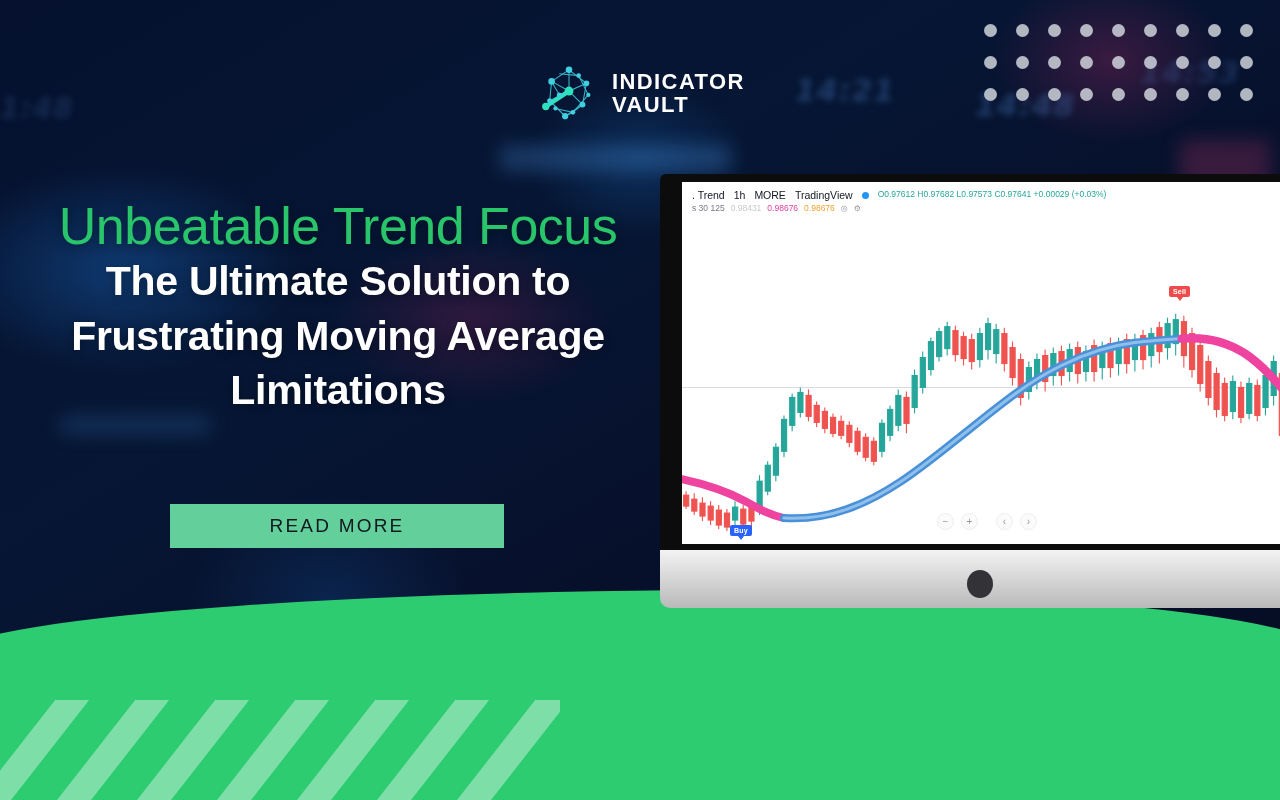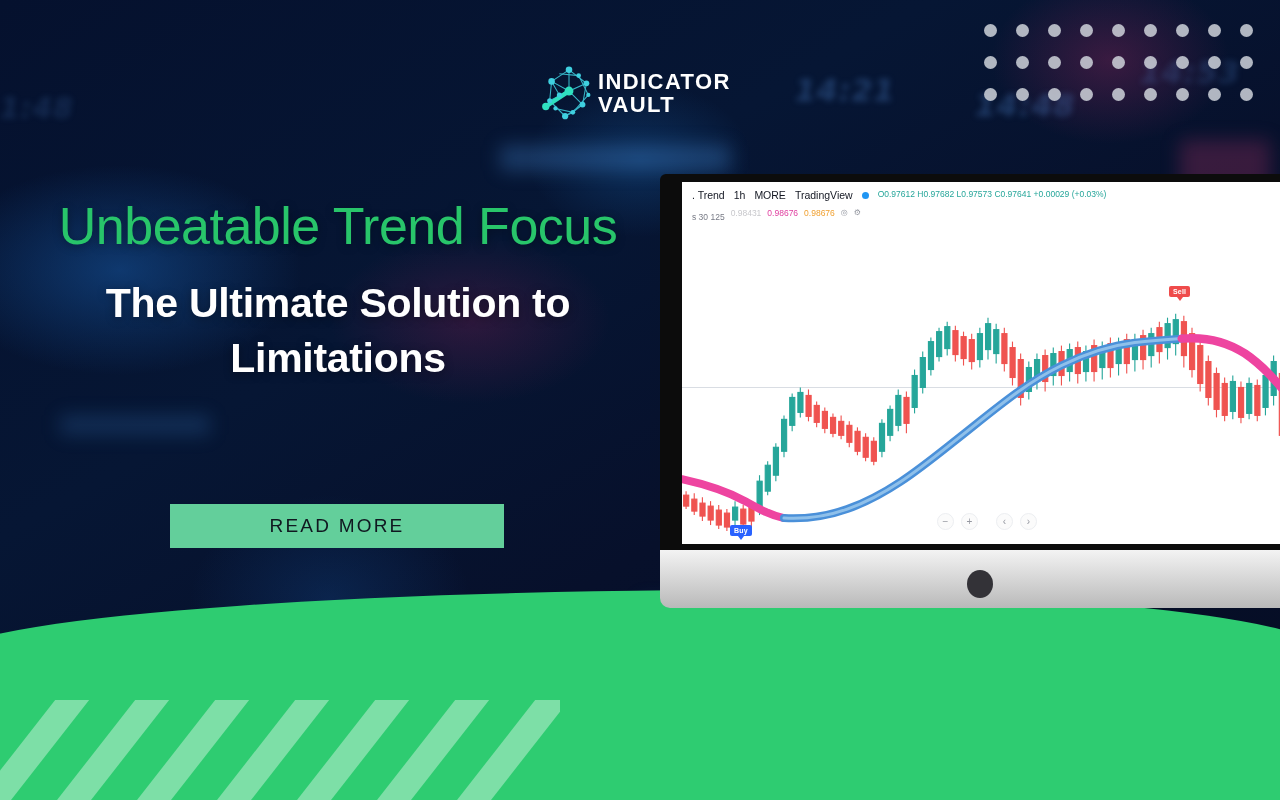--- a/index.html
+++ b/index.html
@@ -67,21 +67,21 @@
     position:absolute; bottom:-20px;
     width:34px; height:190px;
     background:rgba(255,255,255,.38);
     transform:skewX(-38deg);
     display:block;
   }
 
   
   .logo {
     position:absolute; left:540px; top:62px;
-    display:flex; align-items:center; 
+    display:flex; align-items:center; gap:14px;
     z-index:8;
   }
   .logo-mark { width:58px; height:62px; display:block; }
   .logo-text {
     color:#ffffff;
     font-weight:700;
     font-size:22px;
     line-height:1.06;
     letter-spacing:1.4px;
   }
@@ -91,21 +91,20 @@
   .copy { position:absolute; left:0; top:198px; width:676px; z-index:6; text-align:center; }
   .head-green {
     color:#28c56a;
     font-size:52px;
     font-weight:400;
     letter-spacing:-.5px;
     line-height:1.08;
     text-shadow:0 2px 10px rgba(0,0,0,.35);
   }
   .head-white {
-    margin-top:22px;
     color:#ffffff;
     font-size:41px;
     font-weight:700;
     line-height:1.33;
     letter-spacing:-.3px;
     text-shadow:0 2px 10px rgba(0,0,0,.35);
   }
   .read-more {
     position:absolute; left:170px; top:504px;
     width:334px; height:44px;
@@ -168,21 +167,21 @@
   .chart-head {
     position:absolute; left:0; top:0; right:0;
     padding:6px 8px 0 10px;
     font-size:9.5px;
     font-family:"Liberation Sans", sans-serif;
     white-space:nowrap;
     overflow:hidden;
   }
   .ch-row { display:flex; align-items:center; gap:9px; line-height:1.35; }
   .ch-sym { color:#131722; font-weight:400; font-size:10.5px; }
-  .ch-dim { color:#787b86;margin-top:9px; }
+  .ch-dim { color:#787b86; }
   .ch-dot { width:7px; height:7px; border-radius:50%; background:#2196f3; display:inline-block; }
   .ch-ohlc { color:#26a69a; font-size:8.5px; }
   .ch-r2 { margin-top:1px; font-size:8.5px; gap:6px; }
   .pk { color:#e040a0; }
   .or { color:#f0a030; }
   .gy { color:#c8c8cc; }
   .eye { color:#9598a1; font-size:8px; }
 
   
   .chart-body { position:absolute; left:0; right:0; top:28px; bottom:0; }
@@ -309,20 +308,21 @@
   <div class="logo-text">
     <span>INDICATOR</span>
     <span>VAULT</span>
   </div>
 </div>
 
 <div class="copy">
   <div class="head-green">Unbeatable Trend Focus</div>
   <div class="head-white">
     <div>The Ultimate Solution to</div>
+    <div>Frustrating Moving Average</div>
     <div>Limitations</div>
   </div>
 </div>
 
 <button class="read-more">READ MORE</button>
 
 <div class="monitor">
 
   <div class="screen-frame">
     <div class="screen">

